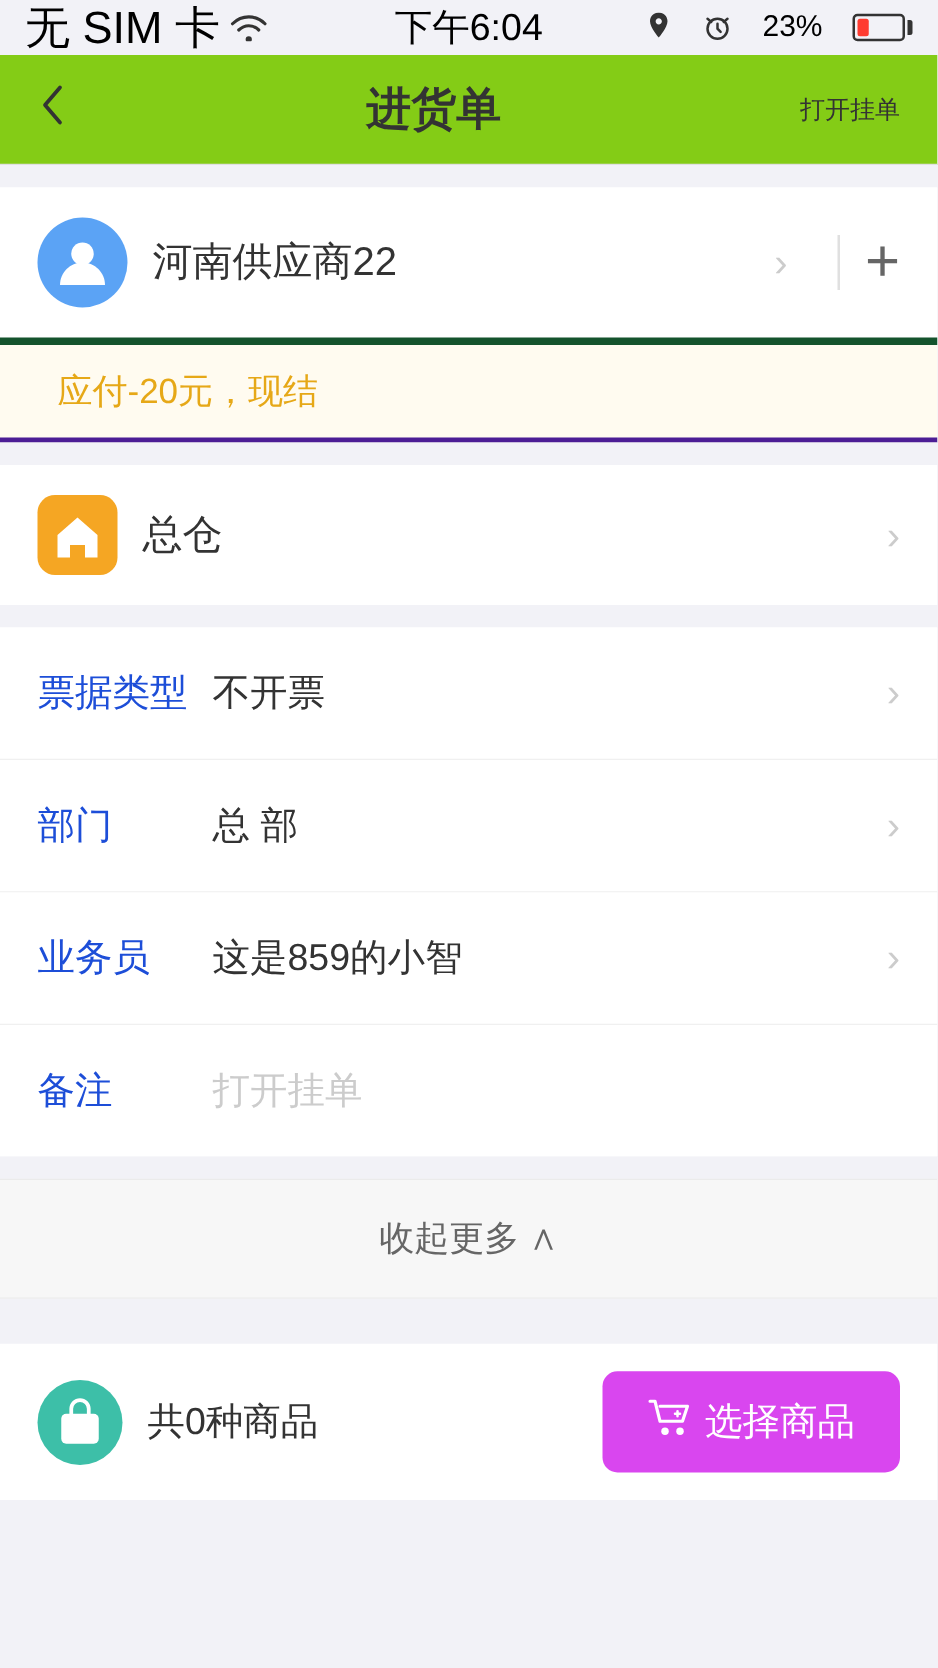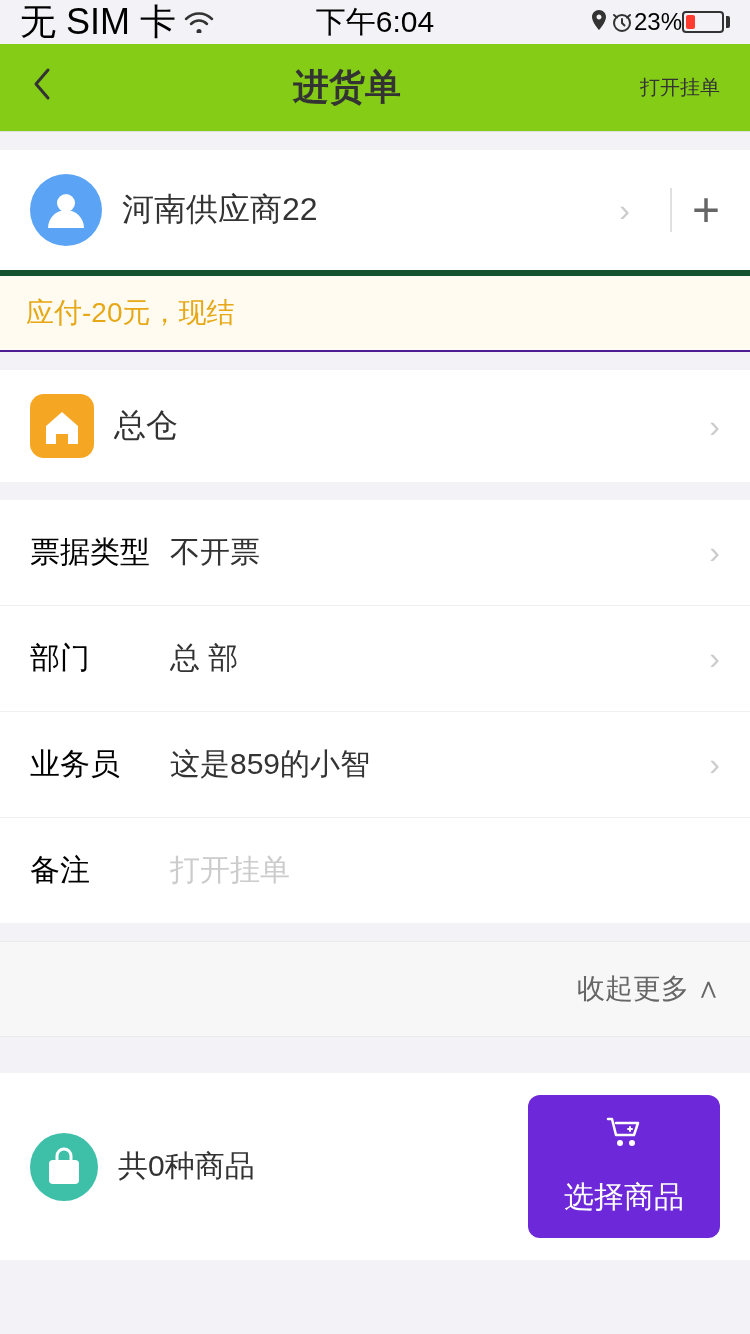--- a/index.html
+++ b/index.html
@@ -33,21 +33,21 @@
     .status-center {
       font-size: 30px;
       font-weight: 500;
       position: absolute;
       left: 50%;
       transform: translateX(-50%);
     }
     .status-right {
       display: flex;
       align-items: center;
-      gap: 0;
+      gap: 24px;
       font-size: 24px;
     }
 
     
     .nav-bar {
       width: 100%;
       height: 88px;
       background: #84cc16;
       display: flex;
       align-items: center;
@@ -128,22 +128,22 @@
     .plus-btn {
       font-size: 48px;
       color: #666;
       cursor: pointer;
       line-height: 1;
     }
 
     
     .notice-bar {
       background: #fffbf0;
-      padding: 18px 26px;
-      border-bottom: 2px solid #4c1d95;
+      padding: 18px 46px;
+      border-bottom: 4px solid #4c1d95;
     }
     .notice-text {
       font-size: 28px;
       color: #e6a817;
     }
 
     
     .warehouse-row {
       display: flex;
       align-items: center;
@@ -186,40 +186,40 @@
       align-items: center;
       padding: 32px 30px;
       border-bottom: 1px solid #f0f0f0;
       background: #ffffff;
     }
     .form-row:last-child {
       border-bottom: none;
     }
     .form-label {
       font-size: 30px;
-      color: #000000;
+      color: #1d4ed8;
       width: 140px;
       flex-shrink: 0;
     }
     .form-value {
       flex: 1;
       font-size: 30px;
       color: #333;
     }
     .form-placeholder {
       flex: 1;
       font-size: 30px;
       color: #ccc;
     }
 
     
     .collapse-row {
       background: #f7f7f7;
       padding: 28px 30px;
-      text-align: right;
+      text-align: center;
       border-top: 1px solid #ebebeb;
       border-bottom: 1px solid #ebebeb;
       margin-top: 18px;
     }
     .collapse-text {
       font-size: 28px;
       color: #666;
       cursor: pointer;
     }
 
@@ -246,28 +246,27 @@
       width: 42px;
       height: 42px;
       fill: white;
     }
     .product-count-text {
       flex: 1;
       font-size: 30px;
       color: #333;
     }
     .select-product-btn {
-      background: #6d28d9;
+      background: #d946ef;
       border-radius: 12px;
       padding: 20px 36px;
       display: flex;
       align-items: center;
-      gap: 22px;
+      gap: 10px;
       cursor: pointer;
-      flex-direction: column;
     }
     .select-product-btn-text {
       font-size: 30px;
       color: #ffffff;
       font-weight: 500;
     }
     .cart-icon svg {
       width: 36px;
       height: 36px;
       fill: white;

